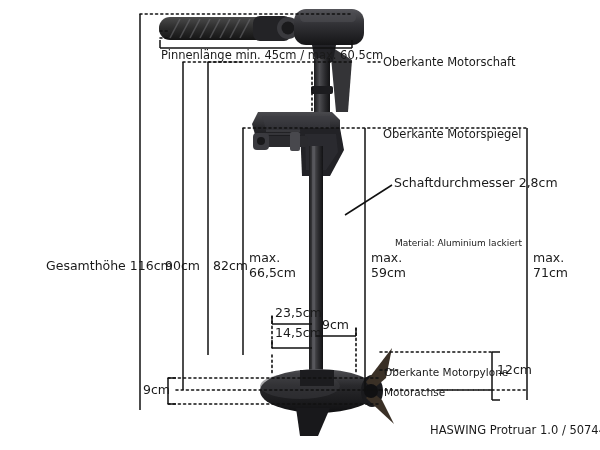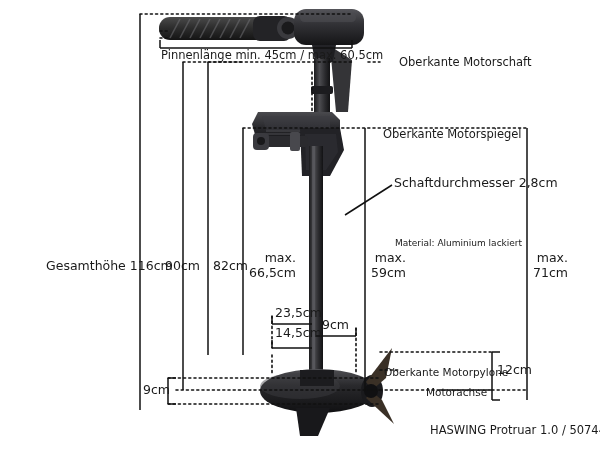--- a/index.html
+++ b/index.html
@@ -2,21 +2,21 @@
 <html><head>
 <meta charset="utf-8">
 <style>
   html,body{margin:0;padding:0;background:#fff;}
   body{width:600px;height:450px;position:relative;overflow:hidden;
        font-family:"DejaVu Sans","Liberation Sans",sans-serif;color:#1a1a1a;}
   #stage{position:absolute;left:0;top:0;width:600px;height:450px;}
   .lbl{position:absolute;white-space:pre;line-height:1.18;}
   .t10{font-size:10.5px;}
   .t11{font-size:11.5px;}
-  .t12{font-size:12.5px;text-align:right;}
+  .t12{font-size:12.5px;}
   .t9{font-size:9px;}
   .r{text-align:right;}
   svg{position:absolute;left:0;top:0;overflow:visible;}
 </style>
 </head>
 <body>
 
 <div id="stage">
 
   <svg width="600" height="450">
@@ -202,28 +202,28 @@
   <div class="lbl t12" style="left:143px;top:383px;">9cm</div>
 
   <div class="lbl t12" style="left:275px;top:306px;">23,5cm</div>
 
   <div class="lbl t12" style="left:275px;top:326px;">14,5cm</div>
 
   <div class="lbl t12" style="left:322px;top:318px;">9cm</div>
 
   <div class="lbl t11" style="left:161px;top:49px;">Pinnenlänge min. 45cm / max. 60,5cm</div>
 
-  <div class="lbl t11" style="left:383px;top:56px;margin-left:16px;">Oberkante Motorschaft</div>
+  <div class="lbl t11" style="left:383px;top:56px;">Oberkante Motorschaft</div>
 
   <div class="lbl t11" style="left:383px;top:128px;">Oberkante Motorspiegel</div>
 
   <div class="lbl t12" style="left:394px;top:176px;">Schaftdurchmesser 2,8cm</div>
 
   <div class="lbl t9" style="left:395px;top:196px;margin-top:42px;">Material: Aluminium lackiert</div>
 
 
   <div class="lbl t10" style="left:384px;top:366px;">Oberkante Motorpylone</div>
 
-  <div class="lbl t10" style="left:384px;top:386px;margin-left:42px;">Motorachse</div>
+  <div class="lbl t10" style="left:384px;top:386px;">Motorachse</div>
 
   <div class="lbl t11" style="left:430px;top:424px;">HASWING Protruar 1.0 / 50744-90</div>
 
 </div>
 
 </body></html>

